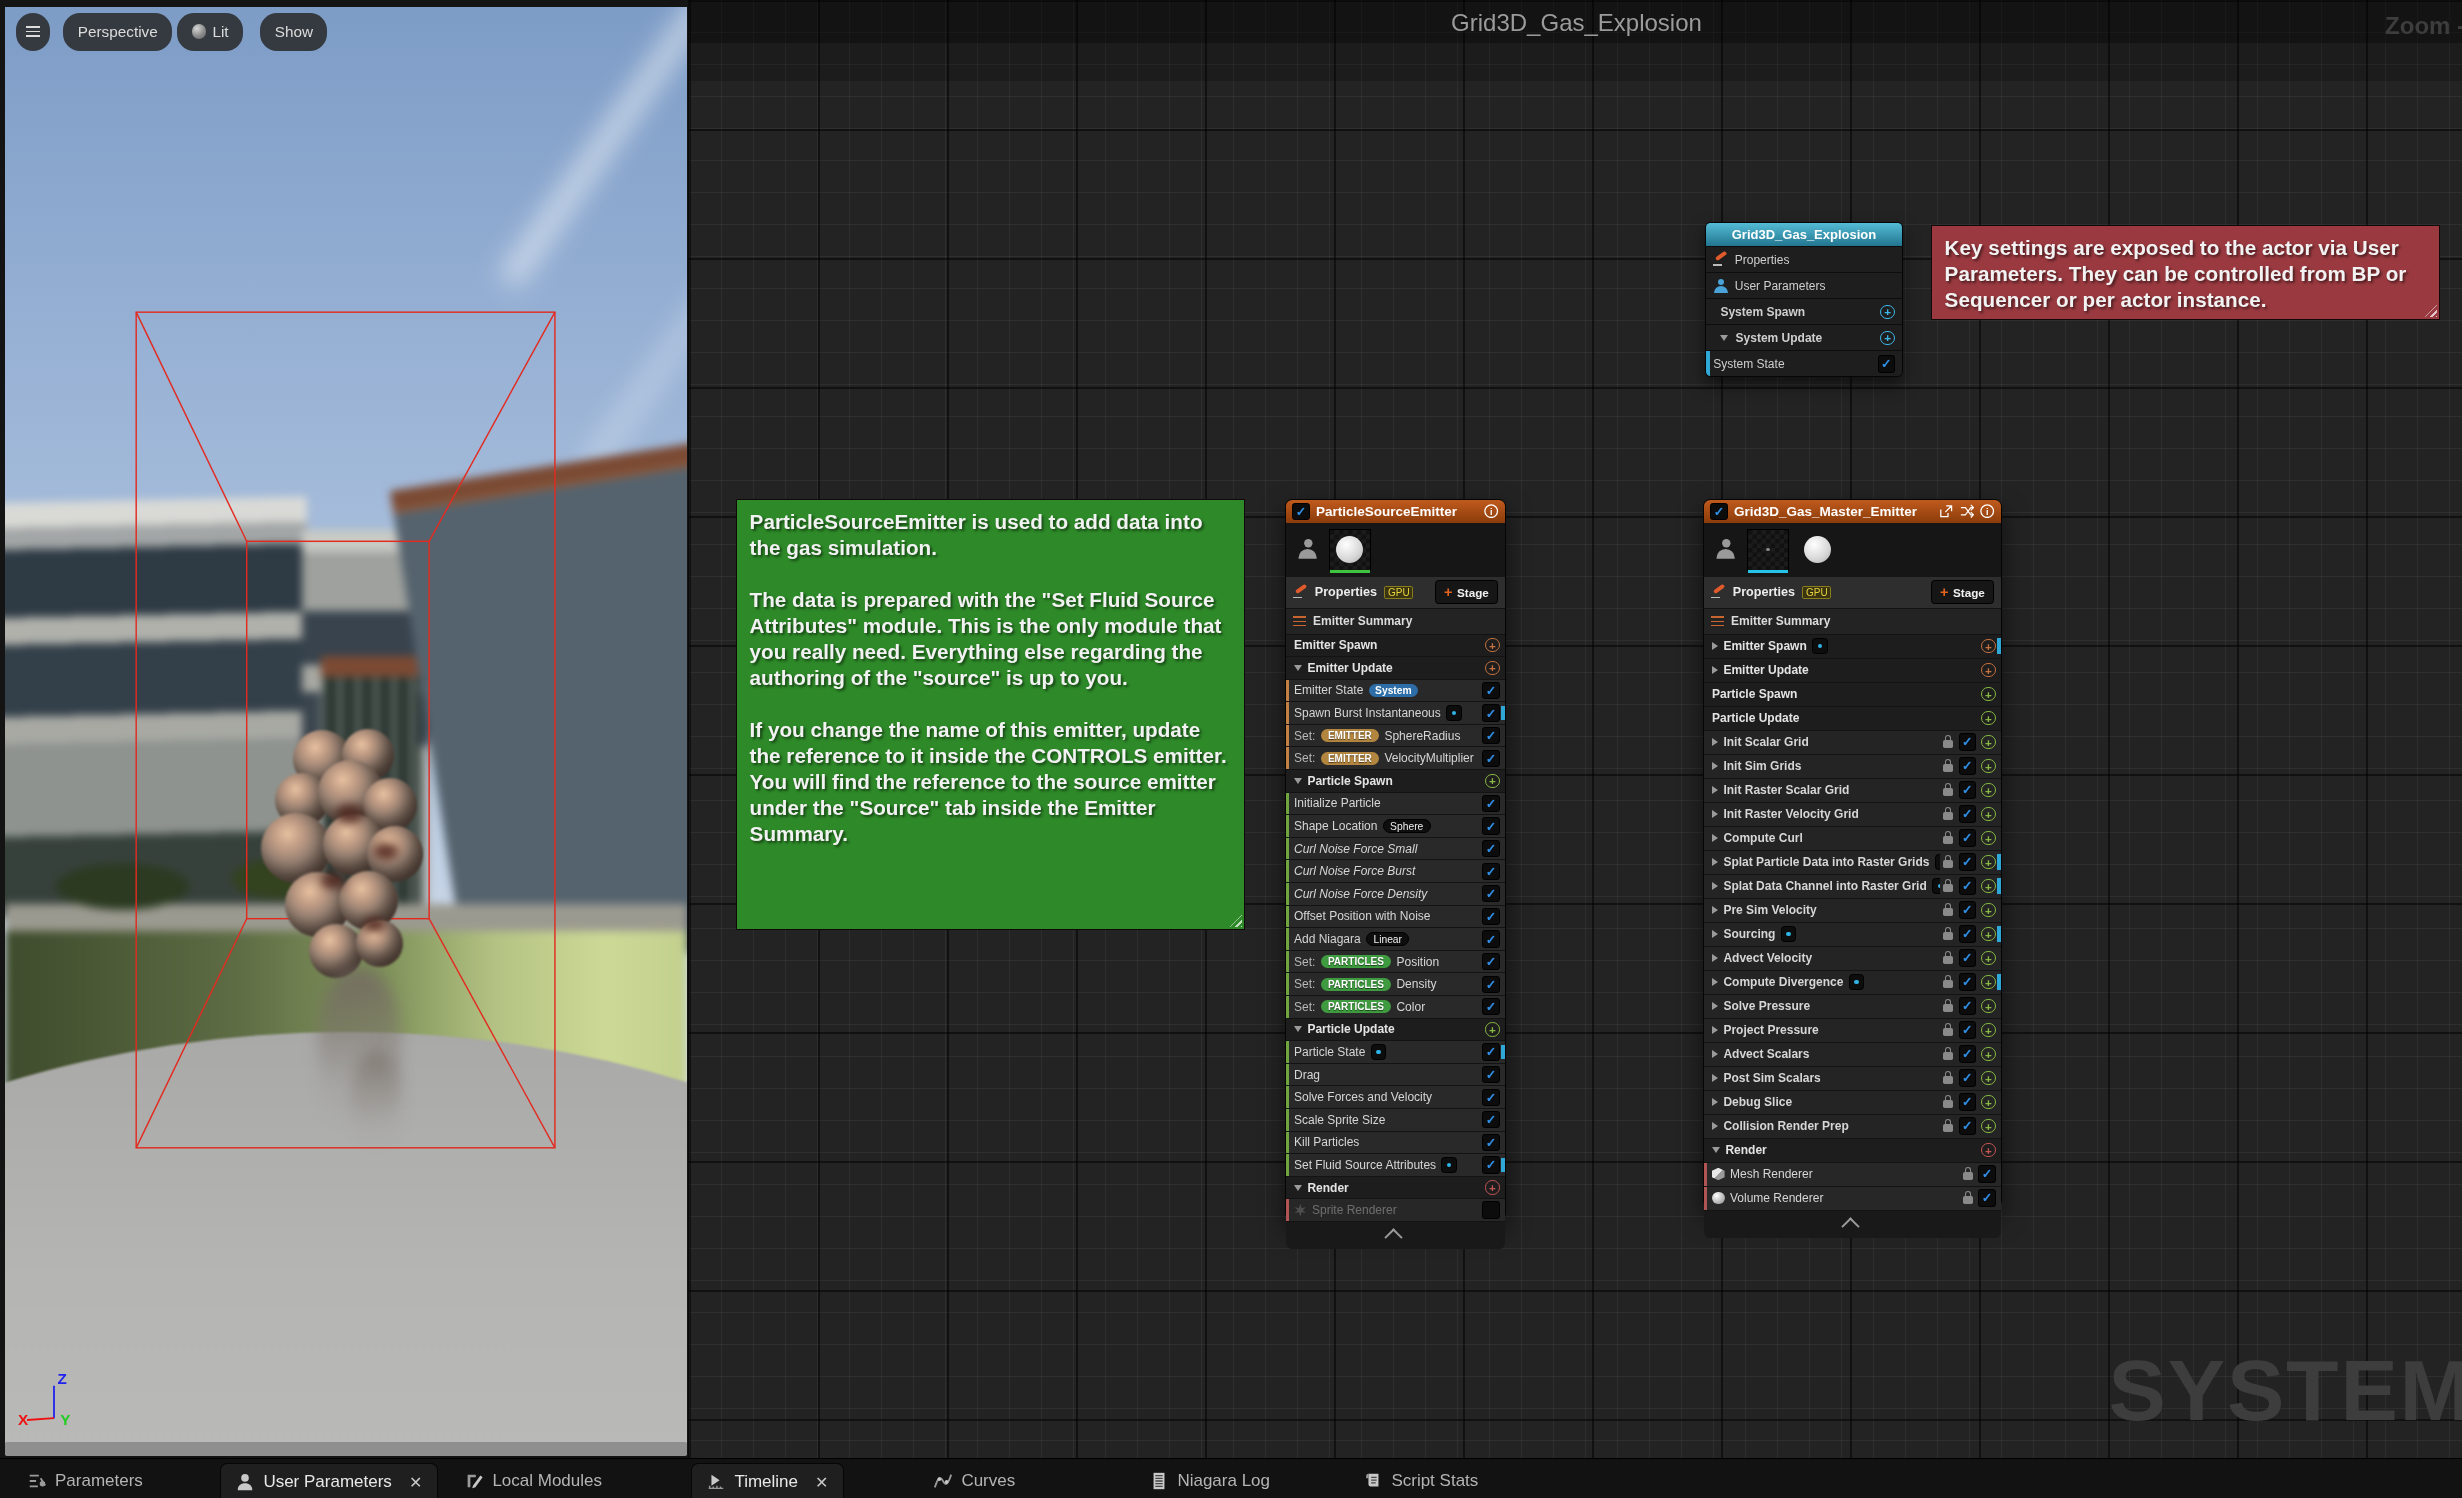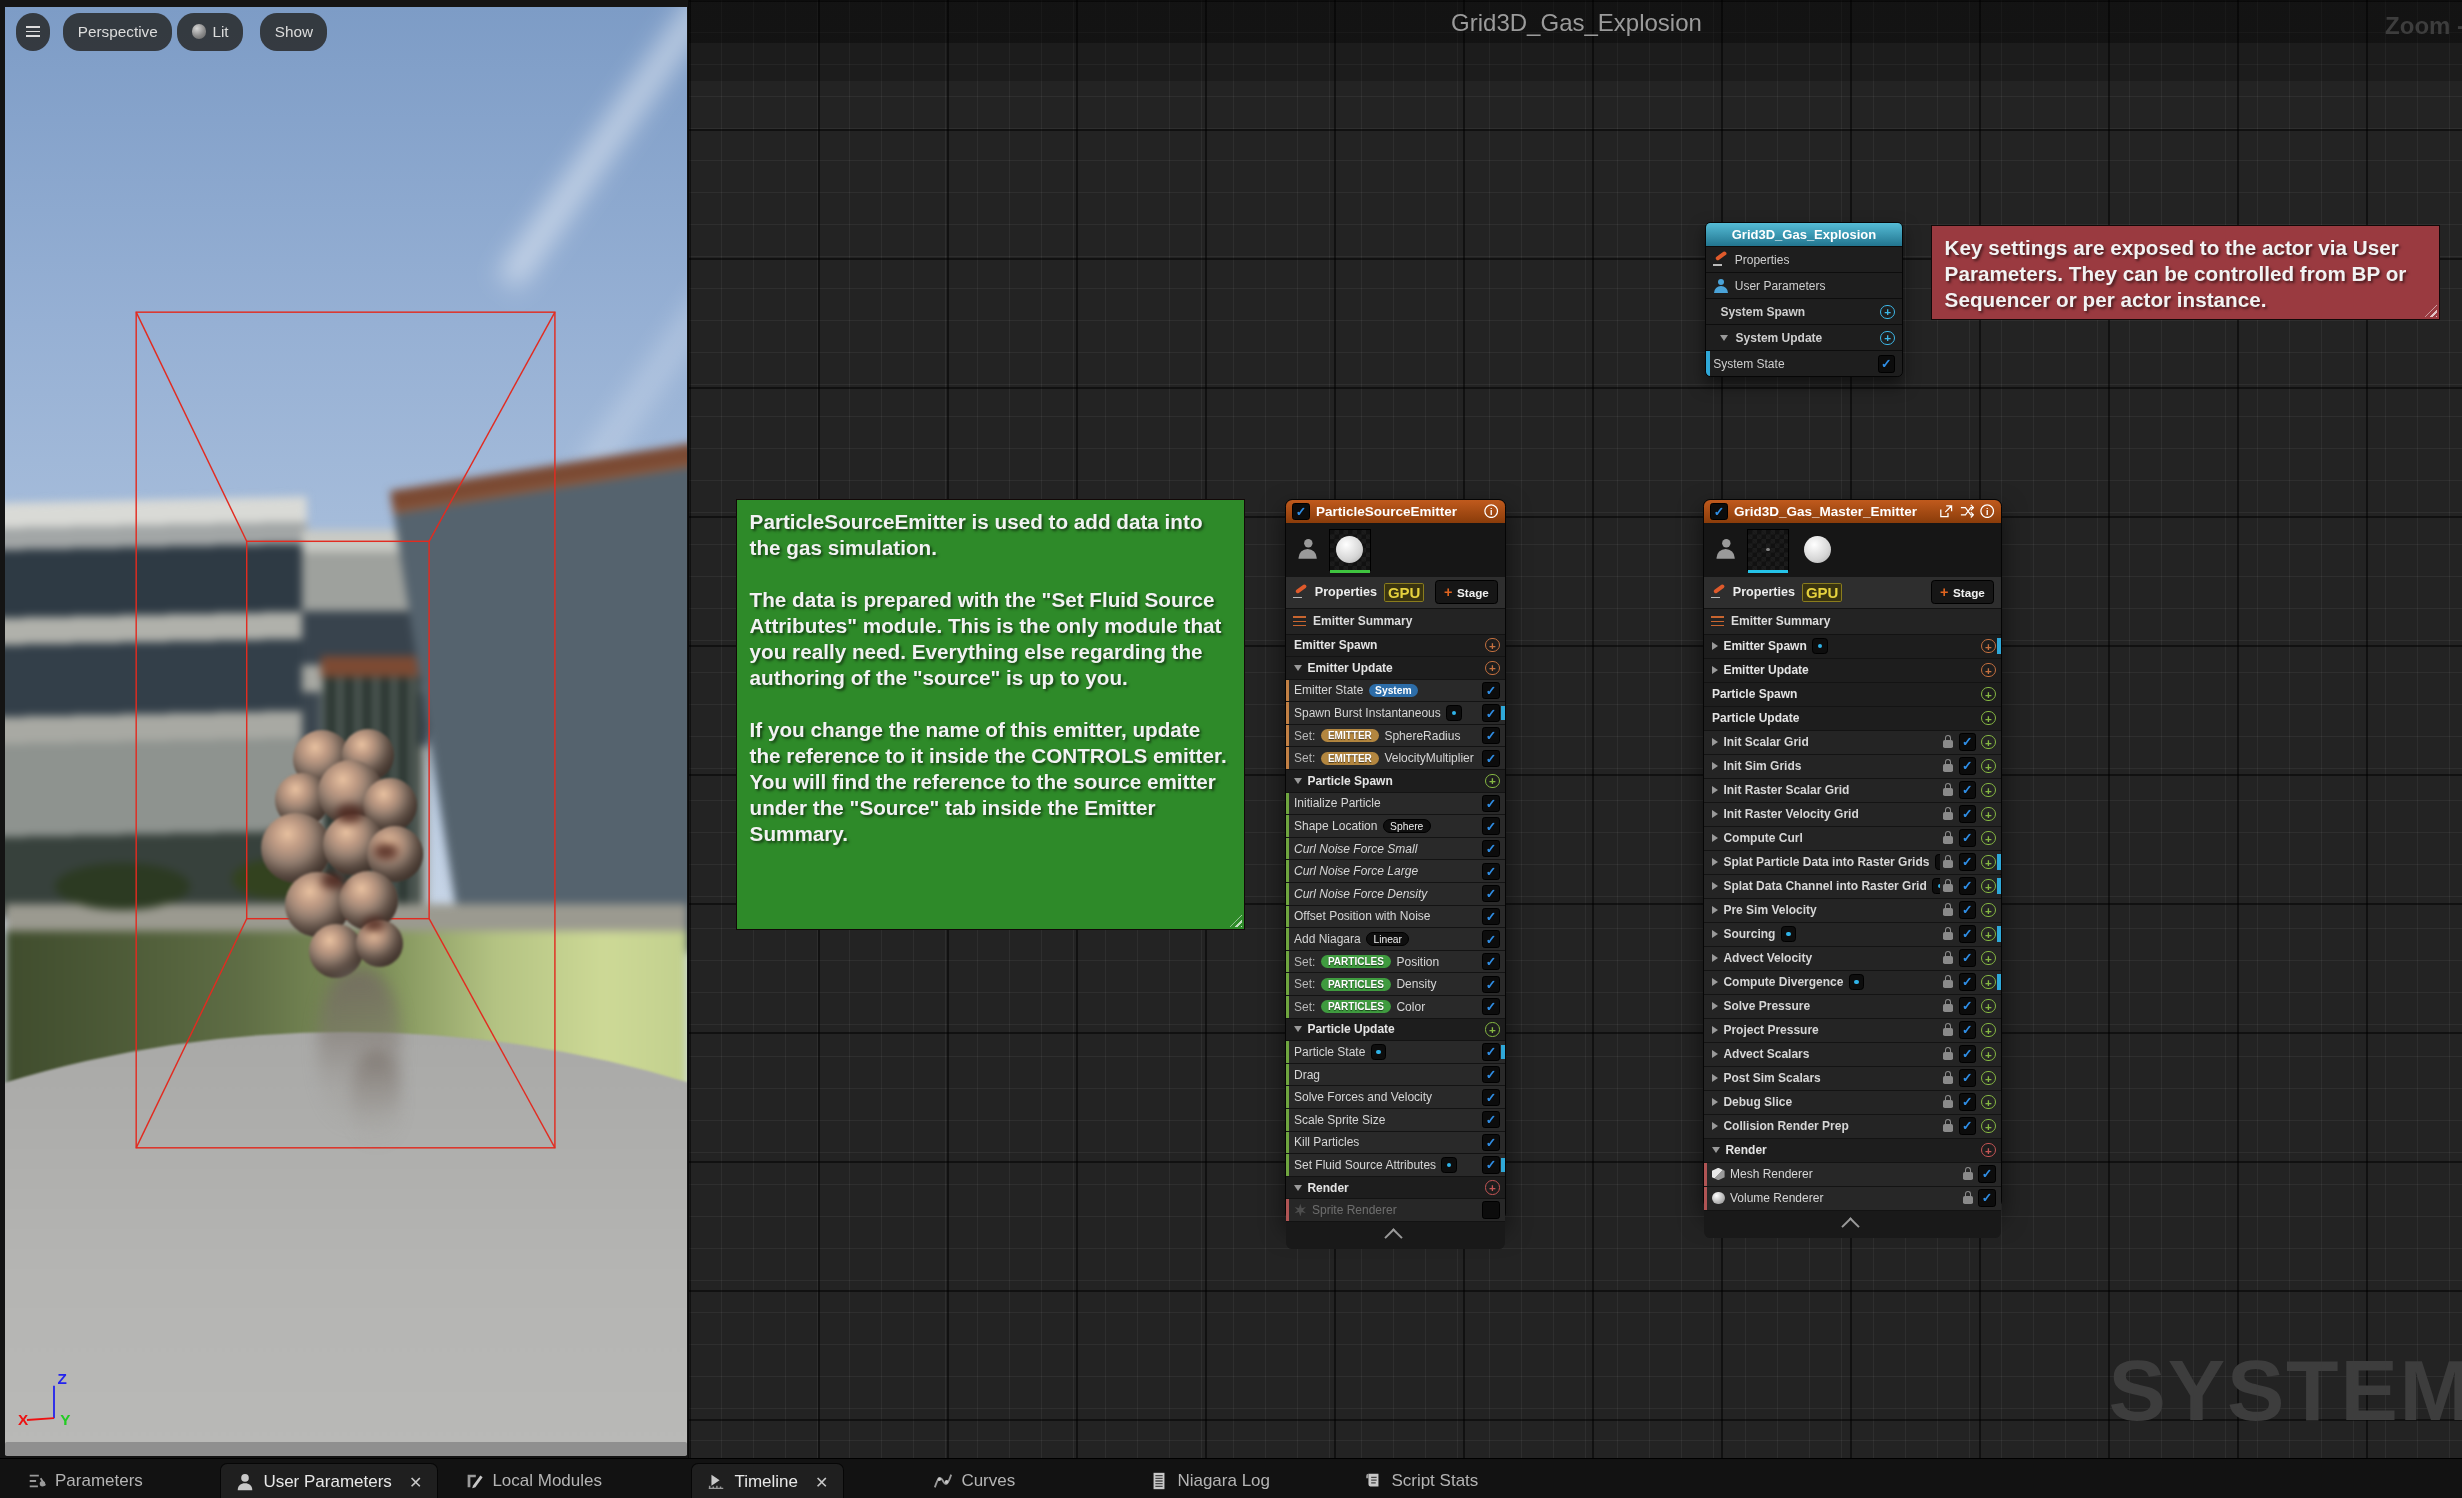--- a/index.html
+++ b/index.html
@@ -99,21 +99,21 @@
   .thumb .dotc{position:absolute;left:18px;top:18px;width:3.6px;height:3.6px;border-radius:50%;background:#888;}
   .thumb.selgreen::after,.thumb.selcyan::after{content:"";position:absolute;left:0;right:0;bottom:-3.6px;height:2.7px;}
   .thumb.selgreen::after{background:#3fc43f;} .thumb.selcyan::after{background:#25c3e8;}
   .pprops{height:31px;background:#2e2e2e;display:flex;align-items:center;gap:7.2px;padding:0 7.2px;font-weight:bold;font-size:12.6px;
           color:#ececec;border-bottom:0.9px solid #121212;flex:none;}
   .psummary{height:25px;background:#232323;display:flex;align-items:center;gap:7.2px;padding:0 7.2px;font-weight:bold;font-size:12px;
           color:#dcdcdc;border-bottom:0.9px solid #121212;flex:none;}
   .stagebtn{margin-left:auto;background:#161616;border:0.9px solid #000;border-radius:3.6px;height:21.6px;display:flex;align-items:center;
           gap:4.5px;padding:0 8px;font-size:11.7px;color:#f0f0f0;font-weight:bold;}
   .stagebtn .plusglyph{color:#e0641f;font-size:14.4px;font-weight:bold;}
-  .gpu{color:#e6d23e;background:#3a3410;border:0.9px solid #8a7d1d;font-size:15px;font-weight:bold;padding:0 2.7px;border-radius:1.8px;}
+  .gpu{color:#e6d23e;background:#3a3410;border:0.9px solid #8a7d1d;font-size:10px;font-weight:normal;padding:0 2.7px;border-radius:1.8px;}
   .penicon{width:14.4px;height:12.6px;position:relative;}
   .penicon::before{content:"";position:absolute;left:1.8px;top:0.9px;width:11.7px;height:3.6px;background:#e05a2b;transform:rotate(-35deg);border-radius:1.8px;}
   .penicon::after{content:"";position:absolute;left:0;bottom:0;width:9px;height:1.8px;background:#bbb;}
   .listicon{width:12.6px;height:10.8px;background:linear-gradient(180deg,#c9652f 0 1.8px,transparent 1.8px 4.5px,#c9652f 4.5px 6.3px,transparent 6.3px 9px,#c9652f 9px 10.8px);}
   .rowsbox{display:flex;flex-direction:column;flex:1;}
   .prow{display:flex;align-items:center;padding:0 5.4px 0 8px;position:relative;background:#292929;border-bottom:0.9px solid #131313;
         height:21.6px;font-size:12px;color:#d6d6d6;flex:none;}
   .panel.master .prow{height:23px;}
   .prow.section{background:#1d1d1d;font-weight:bold;color:#e4e4e4;}
   .prow.stage{background:#242424;font-weight:bold;}
@@ -412,21 +412,21 @@
           <div class="prow module strip-green">
             <div class="rleft">
               <span class="rlabel it">Curl Noise Force Small</span>
             </div>
             <div class="rright">
               <span class="chk">✓</span>
             </div>
           </div>
           <div class="prow module strip-green">
             <div class="rleft">
-              <span class="rlabel it">Curl Noise Force Large</span>
+              <span class="rlabel it">Curl Noise Force Burst</span>
             </div>
             <div class="rright">
               <span class="chk">✓</span>
             </div>
           </div>
           <div class="prow module strip-green">
             <div class="rleft">
               <span class="rlabel it">Curl Noise Force Density</span>
             </div>
             <div class="rright">

